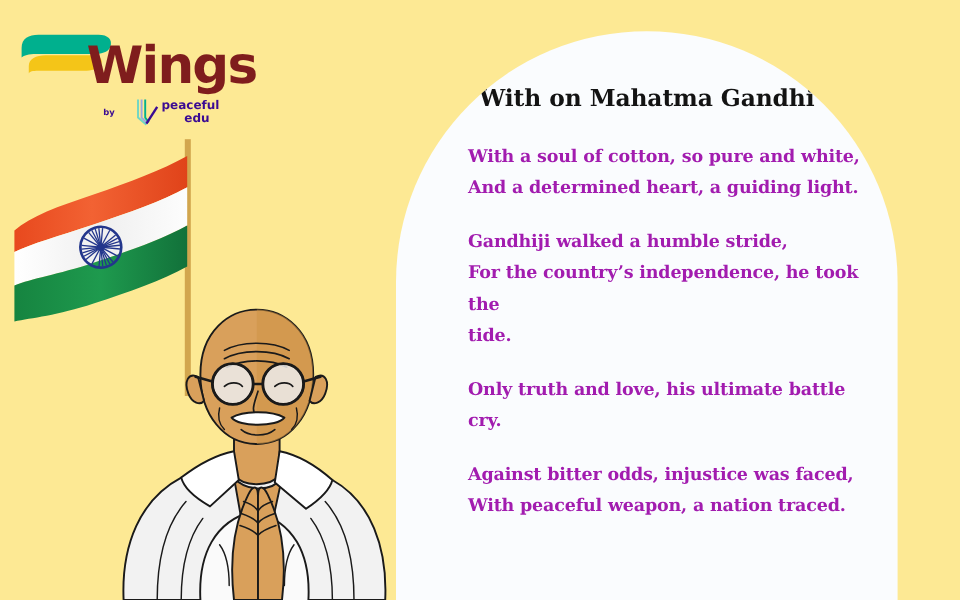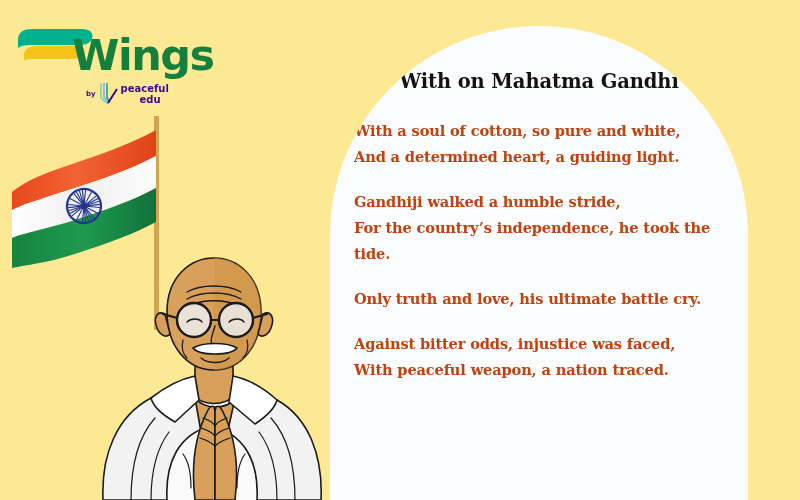--- a/index.html
+++ b/index.html
@@ -29,21 +29,21 @@
     height: 85px;
   }
   #logo-wordmark {
     position: absolute;
     left: 56px;
     top: 14px;
     font-family: "DejaVu Sans", sans-serif;
     font-weight: bold;
     font-size: 43px;
     letter-spacing: -1.5px;
-    color: #15803d;
+    color: #7f1d1d;
     line-height: 1;
     text-align: center;
   }
   #logo-wing {
     position: absolute;
     left: 0px;
     top: 8px;
     width: 80px;
     height: 34px;
   }
@@ -54,21 +54,21 @@
     height: 26px;
     display: flex;
     align-items: flex-start;
   }
   #logo-by {
     font-family: "DejaVu Sans", sans-serif;
     font-size: 7px;
     font-weight: bold;
     color: #3B0B93;
     margin-top: 8px;
-    margin-right: 3px;
+    margin-right: 17px;
   }
   #logo-leverage-mark {
     width: 20px;
     height: 24px;
     margin-right: 2px;
   }
   #logo-leverage-text {
     font-family: "DejaVu Sans", sans-serif;
     font-size: 10px;
     font-weight: bold;
@@ -129,22 +129,23 @@
     width: 378px;
   }
   .stanza {
     margin-bottom: 19px;
   }
   .poem-line {
     font-family: "DejaVu Serif", serif;
     font-weight: bold;
     font-size: 14.6px;
     line-height: 26px;
-    color: #c2410c;
+    color: #a21caf;
     letter-spacing: -0.15px;
+    margin-left: 36px;
   }
 </style>
 </head>
 <body>
 
 <div id="canvas">
 
   <div id="logo">
     <svg id="logo-wing" viewBox="0 0 80 34">
       <path d="M2,12 C2,4 8,1 16,1 L66,1 C74,1 78,5 76,11 C74,16 68,17 62,17 L14,17 C8,17 4,18 2,20 Z" fill="#00B08E"></path>

